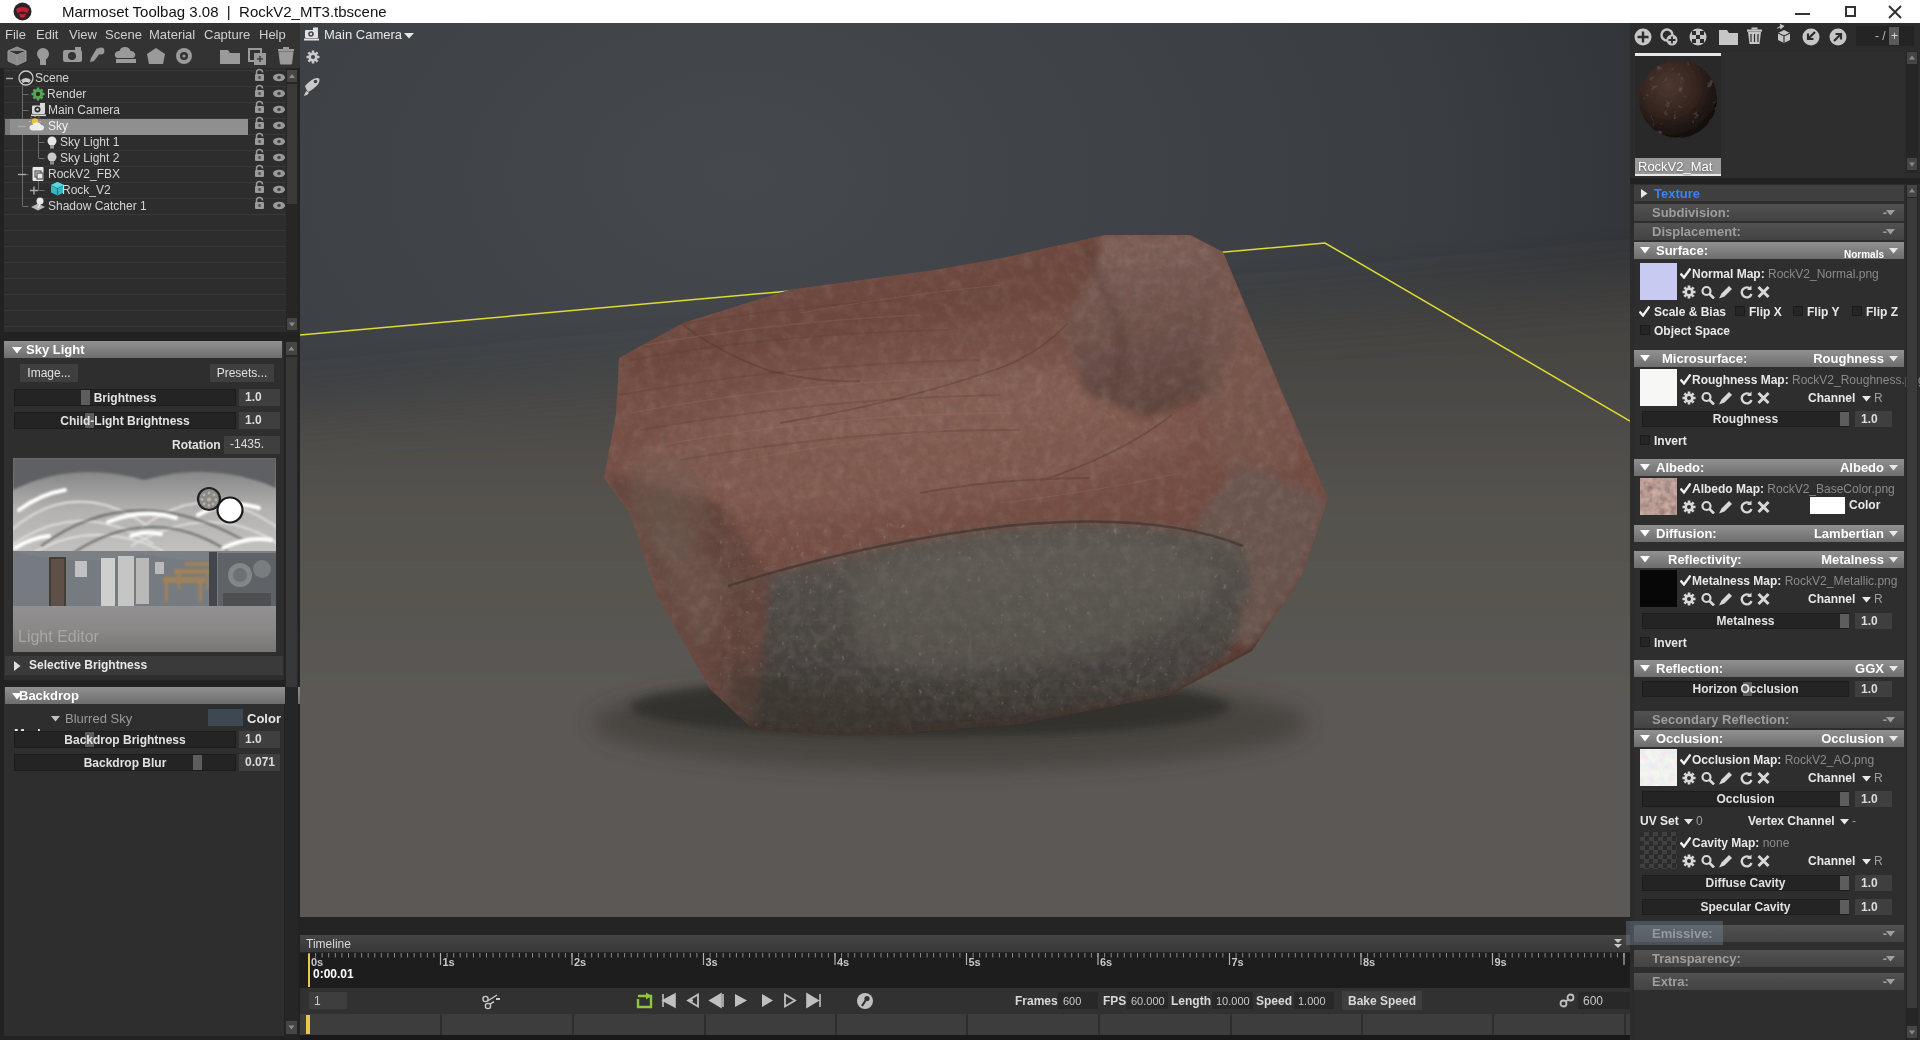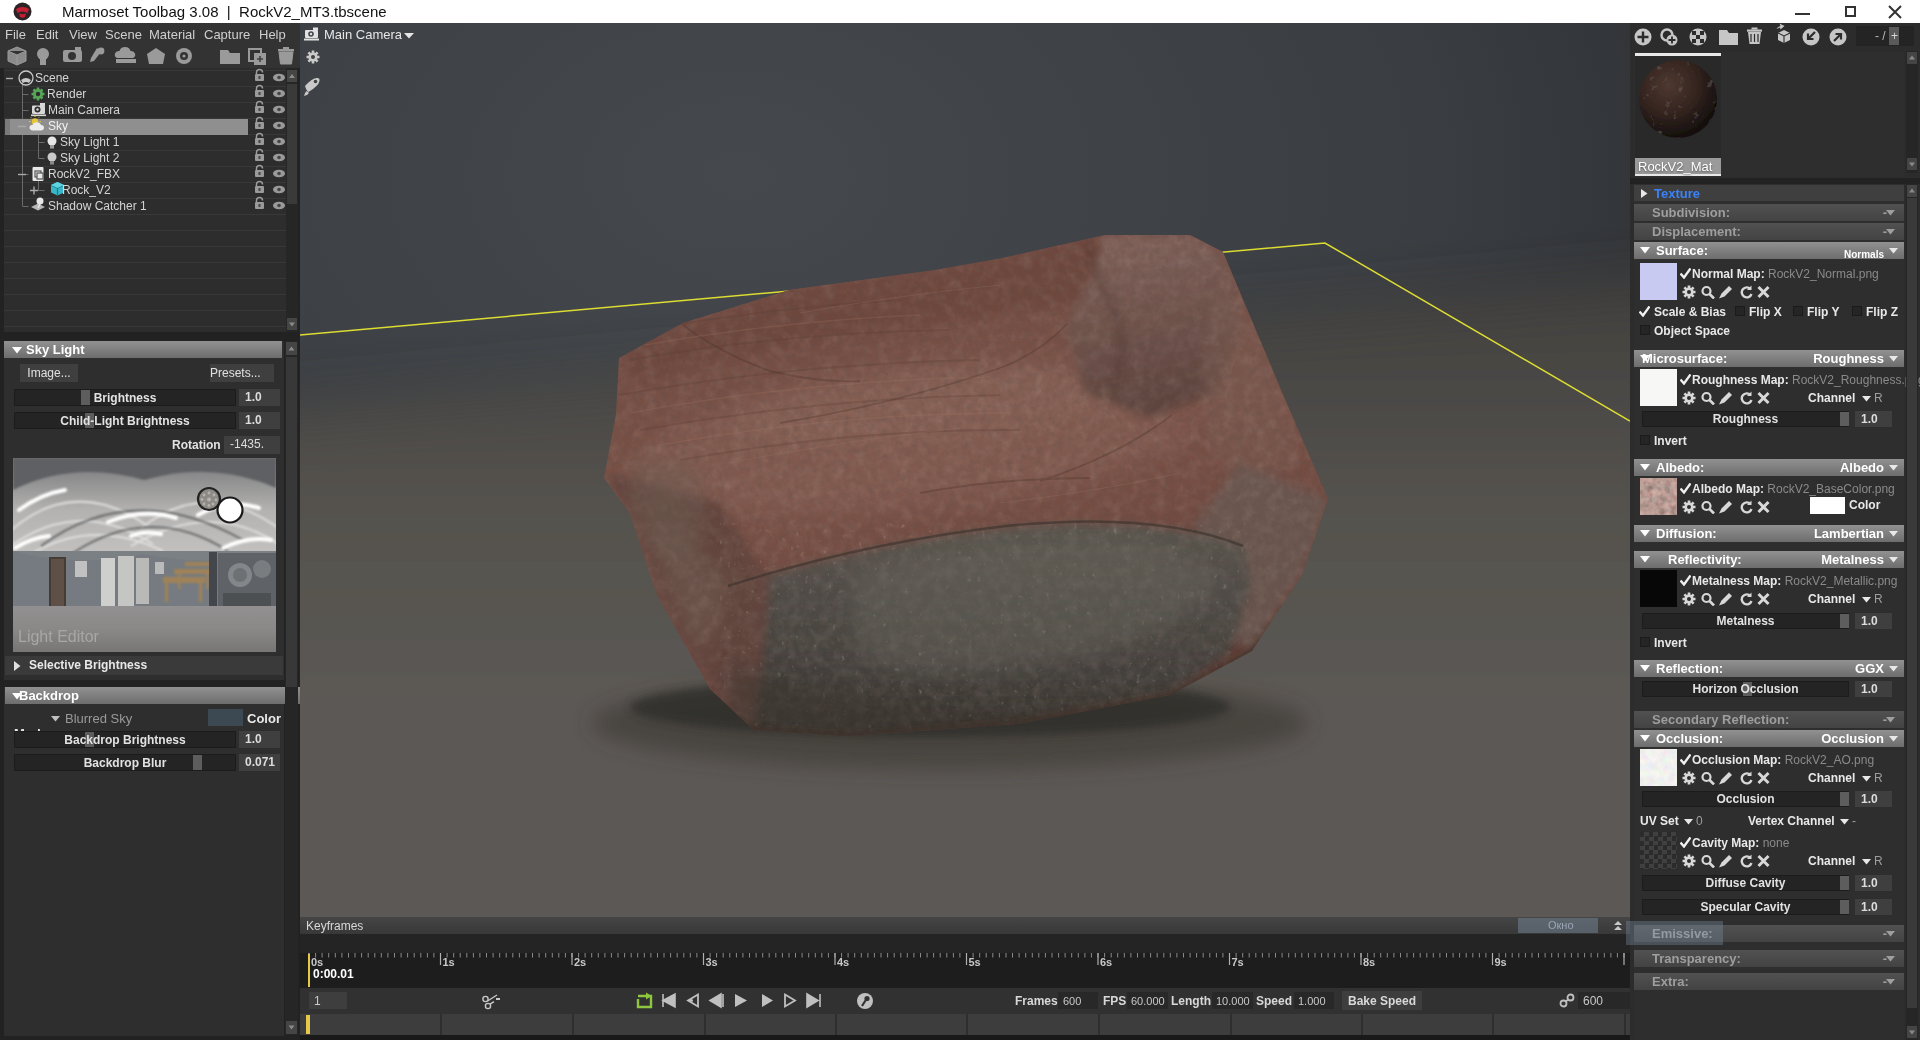--- a/index.html
+++ b/index.html
@@ -206,21 +206,21 @@
       </svg>
   </div>
 </div>
 
 <div class="abs" style="left:4px;top:341px;width:280px;height:339px;background:#2e2e2e" id="skypanel">
   <div class="abs phead phead-light" style="left:0;top:0;width:278px;padding-left:22px">Sky Light</div>
   <svg class="abs" style="left:8px;top:6px" width="10" height="7">
       <path d="M0 0 h10 l-5 6.5 z" fill="#fff"></path>
     </svg>
   <div class="abs vbox" style="left:16px;top:23px;width:58px;height:18px;text-align:center;padding:0;line-height:18px;font-weight:normal;color:#e0e0e0">Image...</div>
-  <div class="abs vbox" style="left:206px;top:23px;width:64px;height:18px;padding:0;line-height:18px;font-weight:normal;color:#e0e0e0">Presets...</div>
+  <div class="abs vbox" style="left:206px;top:23px;width:64px;height:18px;text-align:center;padding:0;line-height:18px;font-weight:normal;color:#e0e0e0">Presets...</div>
 
   <div class="abs slider" style="left:10px;top:48px;width:222px;height:17px">
       <div class="lab" style="line-height:16px">Brightness</div>
       <div class="grip" style="left:66px"></div>
     </div>
   <div class="abs vbox" style="left:235px;top:48px;width:41px;height:17px">1.0</div>
 
   <div class="abs slider" style="left:10px;top:71px;width:222px;height:17px">
       <div class="lab" style="line-height:16px">Child-Light Brightness</div>
       <div class="grip" style="left:70px"></div>
@@ -507,29 +507,27 @@
       <rect x="0" y="11.5" width="15" height="2"></rect>
     </g>
   </svg>
 <div class="txt abs" style="left:324px;top:27px;font-size:13px;color:#e6e6e6">Main Camera</div>
 <svg class="abs" style="left:404px;top:33px" width="10" height="6">
     <path d="M0 0 h10 l-5 5.5 z" fill="#e6e6e6"></path>
   </svg>
 
 <div class="abs" style="left:300px;top:917px;width:1330px;height:123px;background:#242424" id="timeline">
 
-  <div class="abs" style="left:0;top:0;width:1330px;height:17px;background:linear-gradient(#454545,#383838)">
-    <div class="txt abs" style="left:6px;top:2px;color:#d8d8d8">Keyframes</div>
-    <div class="abs" style="left:1218px;top:1px;width:80px;height:15px;background:rgba(125,145,165,0.45)"></div>
-    <div class="txt abs" style="left:1248px;top:2px;color:#9aa5b5;font-size:11px">Окно</div>
+
+  <div class="abs" style="left:0;top:18px;width:1330px;height:17px;background:linear-gradient(#454545,#383838)">
+    <div class="txt abs" style="left:6px;top:2px;color:#d8d8d8">Timeline</div>
     <svg class="abs" style="left:1312px;top:2px" width="12" height="13">
-        <path d="M2 6 L6 2 L10 6 Z M2 11 L6 7 L10 11 Z" fill="#c8c8c8"></path>
+        <path d="M2 2 L10 2 L6 6 Z M2 7 L10 7 L6 11 Z" fill="#c8c8c8"></path>
       </svg>
   </div>
-
 
   <div class="abs" style="left:0;top:36px;width:1330px;height:35px;background:#1d1d1d" id="ruler">
     <svg width="1330" height="35" viewBox="0 0 1330 35" id="rulersvg">
         <line x1="9.0" y1="0" x2="9.0" y2="4.5" stroke="#8a8a8a" stroke-width="1"></line>
         <line x1="15.6" y1="0" x2="15.6" y2="4.5" stroke="#8a8a8a" stroke-width="1"></line>
         <line x1="22.1" y1="0" x2="22.1" y2="4.5" stroke="#8a8a8a" stroke-width="1"></line>
         <line x1="28.7" y1="0" x2="28.7" y2="4.5" stroke="#8a8a8a" stroke-width="1"></line>
         <line x1="35.3" y1="0" x2="35.3" y2="4.5" stroke="#8a8a8a" stroke-width="1"></line>
         <line x1="41.9" y1="0" x2="41.9" y2="4.5" stroke="#8a8a8a" stroke-width="1"></line>
         <line x1="48.5" y1="0" x2="48.5" y2="4.5" stroke="#8a8a8a" stroke-width="1"></line>
@@ -985,21 +983,21 @@
     <div class="abs txt b" style="left:20px;top:121px;font-size:12px;color:#e8e8e8">Scale &amp; Bias</div>
     <div class="cb abs" style="left:101px;top:122px"></div>
     <div class="abs txt b" style="left:115px;top:121px;font-size:12px;color:#e8e8e8">Flip X</div>
     <div class="cb abs" style="left:159px;top:122px"></div>
     <div class="abs txt b" style="left:173px;top:121px;font-size:12px;color:#e8e8e8">Flip Y</div>
     <div class="cb abs" style="left:218px;top:122px"></div>
     <div class="abs txt b" style="left:232px;top:121px;font-size:12px;color:#e8e8e8">Flip Z</div>
     <div class="cb abs" style="left:6px;top:141px"></div>
     <div class="abs txt b" style="left:20px;top:140px;font-size:12px;color:#e8e8e8">Object Space</div>
 
-    <div class="abs phead phead-light" style="left:0;top:166px;width:270px;padding-left:8px">Microsurface:</div>
+    <div class="abs phead phead-light" style="left:0;top:166px;width:270px;padding-left:28px">Microsurface:</div>
     <svg class="abs" style="left:6px;top:171px" width="10" height="7">
         <path d="M0 0 h10 l-5 6.5 z" fill="#fff"></path>
       </svg>
     <div class="abs" style="left:0;top:166px;width:250px;height:17px;text-align:right;color:#fff;font-weight:bold;font-size:13px;line-height:17px">Roughness</div>
     <svg class="abs" style="left:255px;top:172px" width="9" height="6">
         <use href="#tri"></use>
       </svg>
     <div class="abs" style="left:6px;top:185px;width:37px;height:37px" id="roughthumb">
         <svg width="37" height="37">
           <defs>

